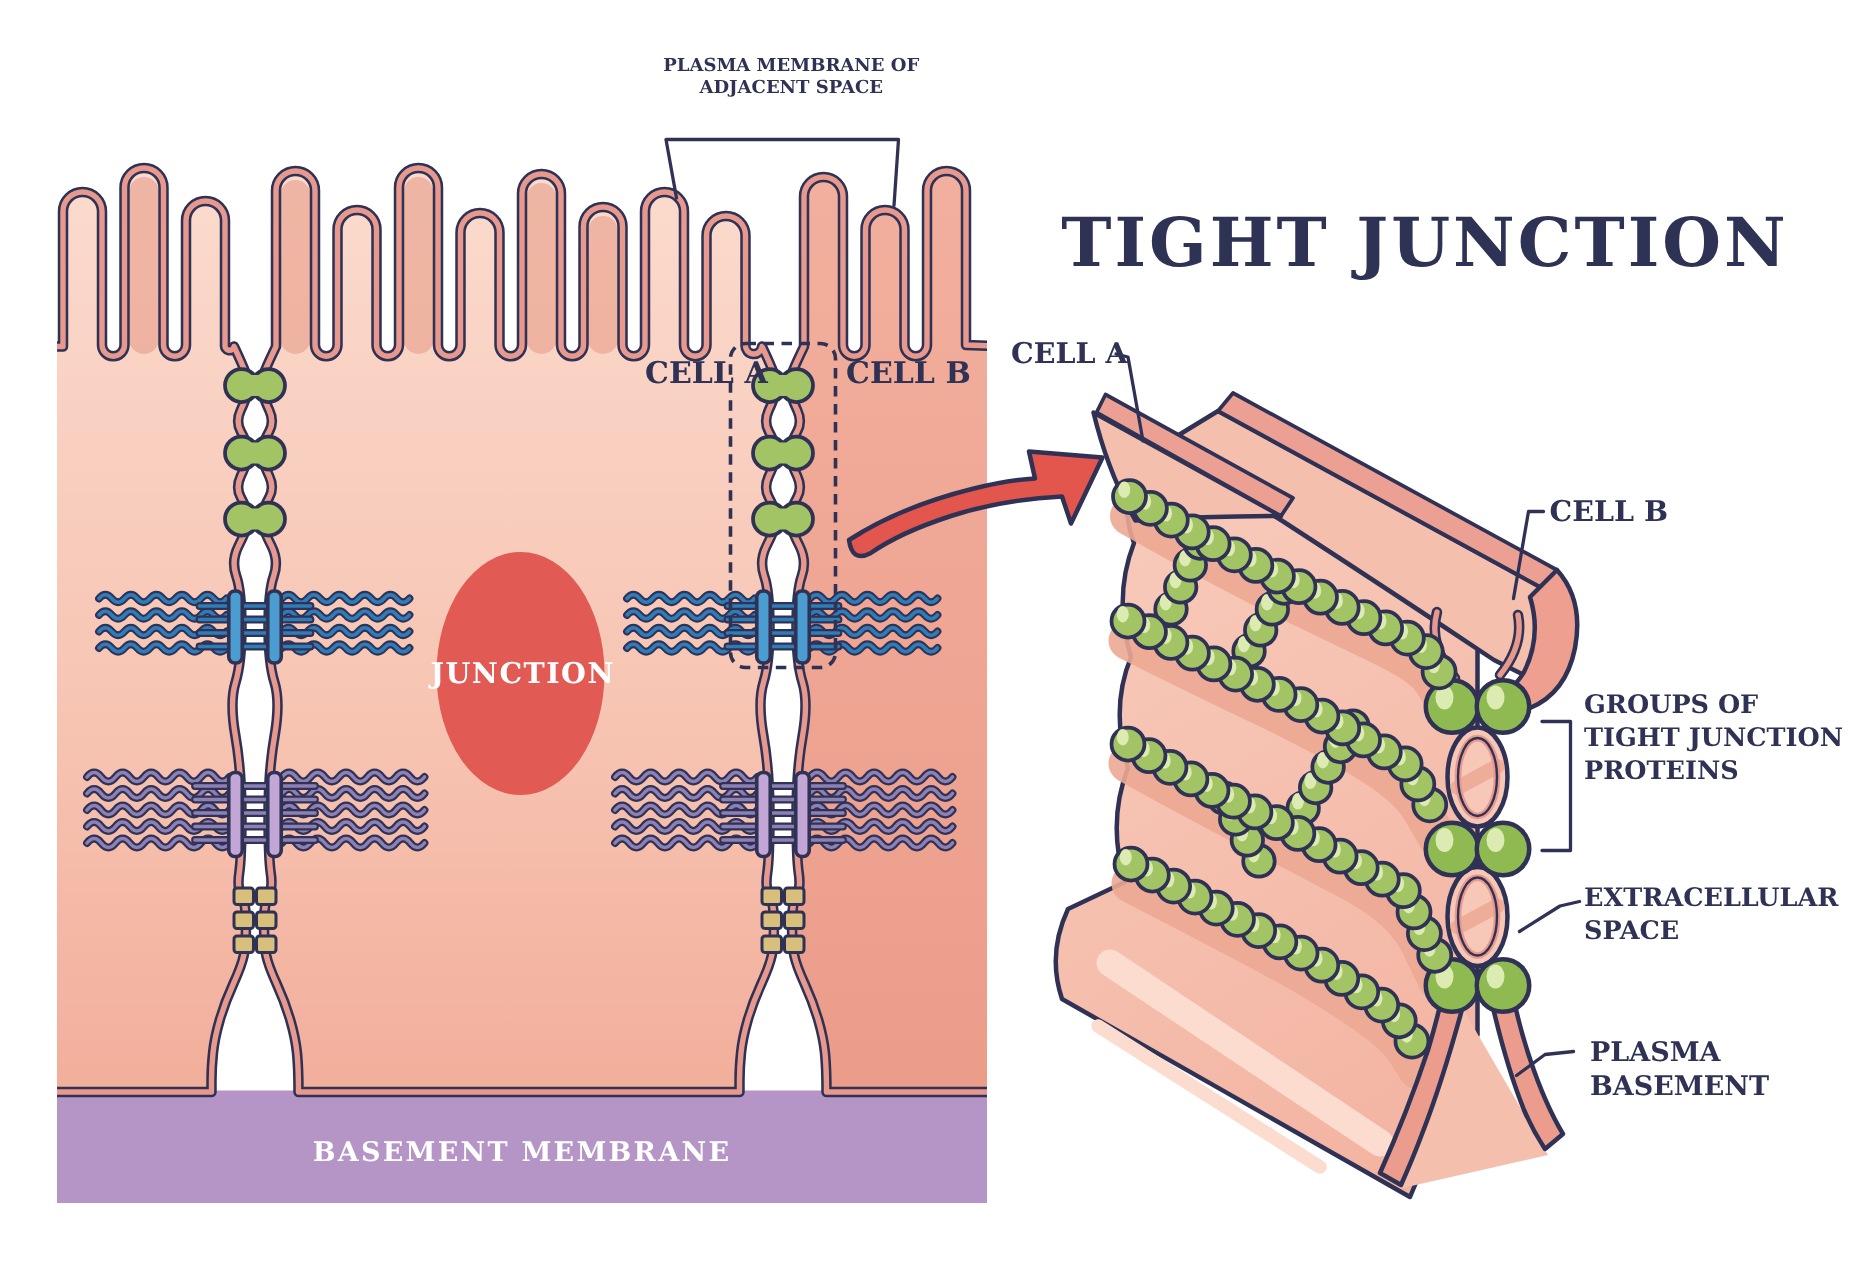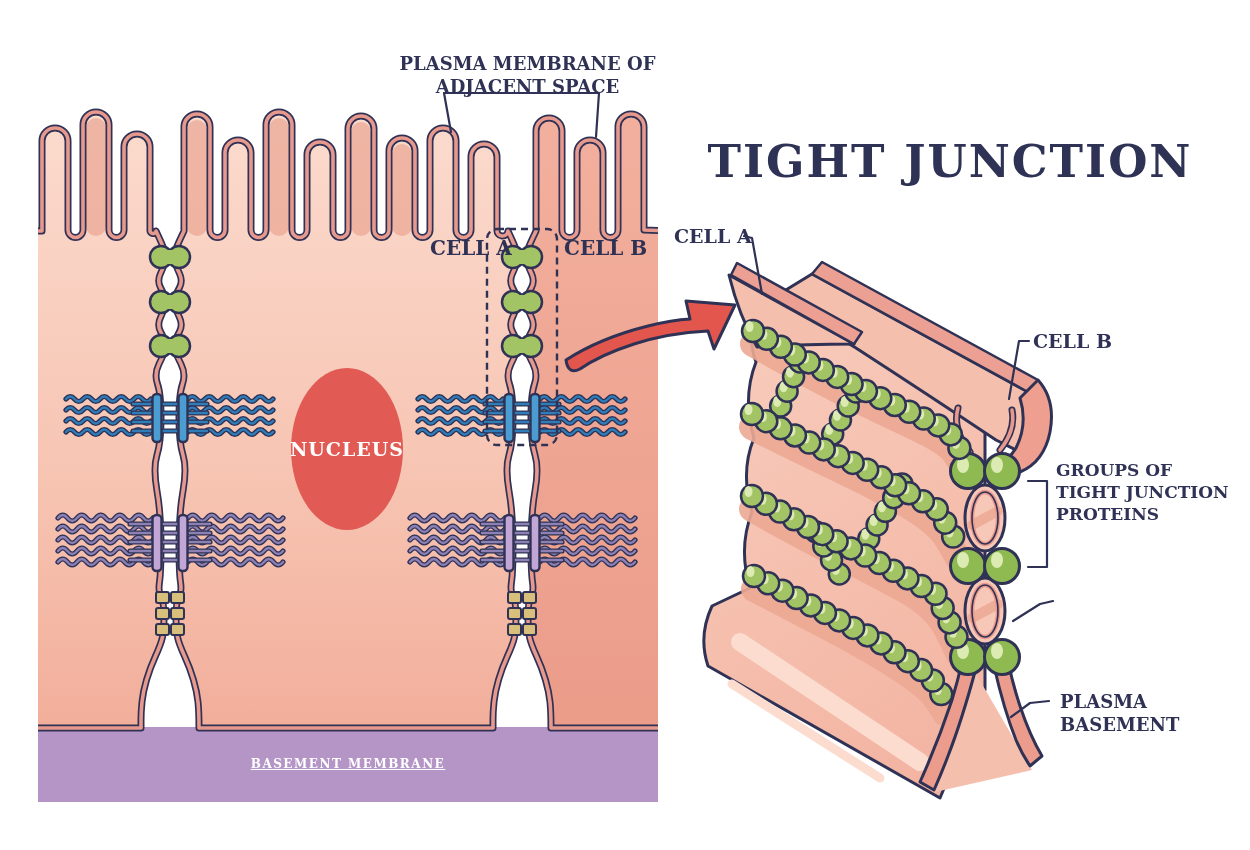--- a/index.html
+++ b/index.html
@@ -1,25 +1,25 @@
 <!DOCTYPE html>
 <html><head>
 <meta charset="utf-8">
 <style>
   html,body{margin:0;padding:0;background:#ffffff;}
   #stage{position:relative;width:1250px;height:850px;background:#ffffff;overflow:hidden;
          font-family:"DejaVu Serif","Liberation Serif",serif;}
   #diagram{position:absolute;left:0;top:0;width:1250px;height:850px;}
   .lbl{position:absolute;color:#2f3255;font-weight:bold;line-height:1.28;}
   #title{left:690px;top:133px;width:520px;font-size:45px;letter-spacing:2px;text-align:center;color:#2e3255;}
-  #top-label{left:375px;top:52px;width:305px;font-size:18px;text-align:center;}
+  #top-label{left:375px;top:36px;width:305px;font-size:12px;text-align:center;}
   #cella-left{left:430px;top:236px;font-size:20px;}
   #cellb-left{left:564px;top:236px;font-size:20px;}
   #nucleus-label{left:287px;top:437px;width:120px;text-align:center;color:#ffffff;font-size:19px;letter-spacing:1px;}
-  #basement-label{left:158px;top:757px;width:380px;text-align:center;color:#ffffff;font-size:12px;letter-spacing:1.5px;text-decoration:underline;}
+  #basement-label{left:158px;top:757px;width:380px;text-align:center;color:#ffffff;font-size:18px;letter-spacing:1.5px;}
   #cella-right{left:674px;top:224px;font-size:19px;}
   #cellb-right{left:1033px;top:329px;font-size:19px;}
   #groups-label{left:1056px;top:460px;font-size:17px;}
   #extracellular-label{left:1056px;top:589px;font-size:17px;}
   #plasma-label{left:1060px;top:690px;font-size:18px;}
 </style>
 </head>
 <body>
 
 <div id="stage">
@@ -422,26 +422,30 @@
       </g>
   </svg>
 
   <div class="lbl" id="top-label">
     <span>PLASMA MEMBRANE OF</span><br>
     <span>ADJACENT SPACE</span>
   </div>
   <div class="lbl" id="title">TIGHT JUNCTION</div>
   <div class="lbl" id="cella-left">CELL A</div>
   <div class="lbl" id="cellb-left">CELL B</div>
-  <div class="lbl" id="nucleus-label">NUCLEUS</div>
+  <div class="lbl" id="nucleus-label">JUNCTION</div>
   <div class="lbl" id="basement-label">BASEMENT MEMBRANE</div>
   <div class="lbl" id="cella-right">CELL A</div>
   <div class="lbl" id="cellb-right">CELL B</div>
   <div class="lbl" id="groups-label">
     <span>GROUPS OF</span><br>
     <span>TIGHT JUNCTION</span><br>
     <span>PROTEINS</span>
   </div>
+  <div class="lbl" id="extracellular-label">
+    <span>EXTRACELLULAR</span><br>
+    <span>SPACE</span>
+  </div>
   <div class="lbl" id="plasma-label">
     <span>PLASMA</span><br>
     <span>BASEMENT</span>
   </div>
 </div>
 
 </body></html>

